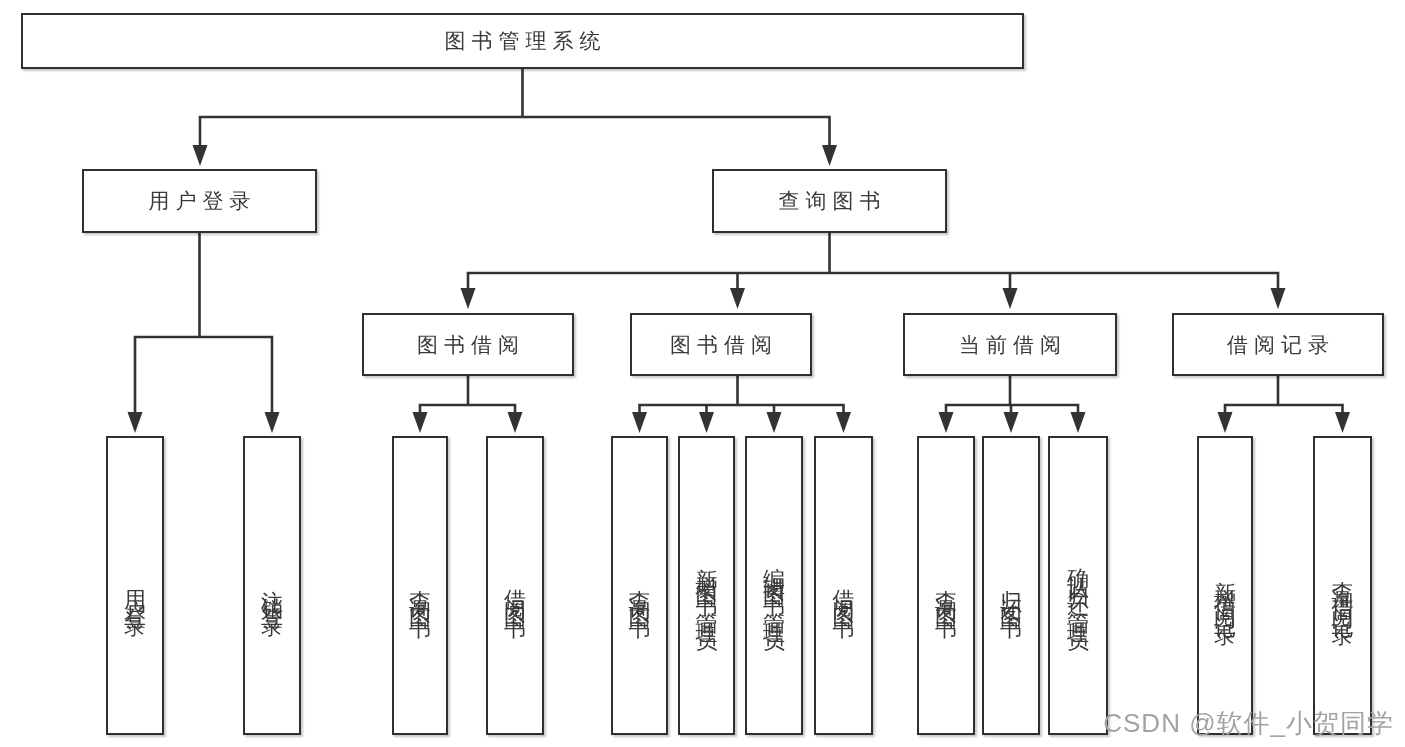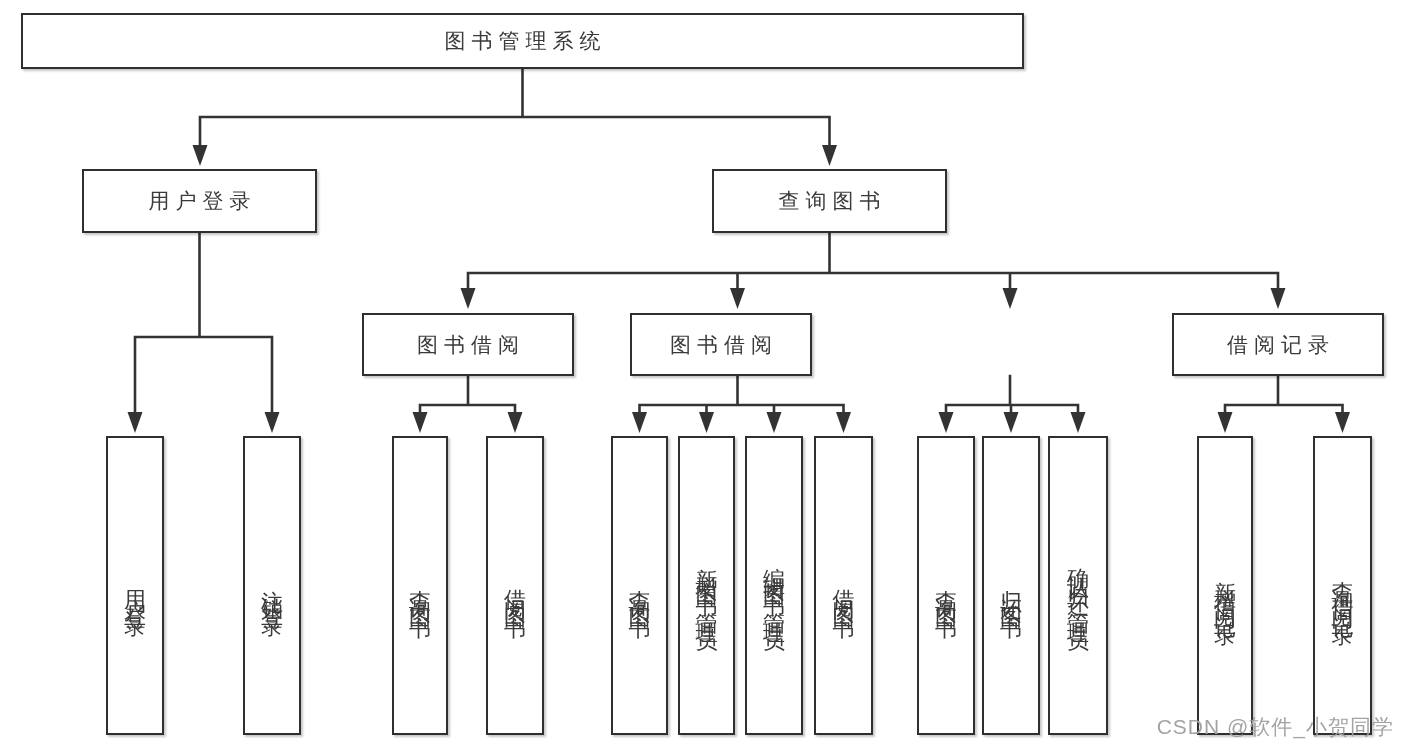--- a/index.html
+++ b/index.html
@@ -16,21 +16,21 @@
   }
   .box.h span{
     font-size:21px;letter-spacing:6px;margin-right:-6px;white-space:nowrap;
   }
   .box.v span{
     writing-mode:vertical-rl;text-orientation:mixed;
     font-size:22px;letter-spacing:9px;margin-bottom:-9px;line-height:1.1;
   }
   .watermark{
     position:absolute;right:11px;bottom:6px;z-index:5;
-    font-size:21px;color:#a3a3a3;letter-spacing:1px;white-space:nowrap;
+    font-size:26px;color:#a3a3a3;letter-spacing:1px;white-space:nowrap;
   }
 </style>
 </head>
 <body>
 
 <div class="canvas">
 
   <svg class="edges" width="1405" height="747" viewBox="0 0 1405 747" xmlns="http://www.w3.org/2000/svg">
     <g stroke="#333333" stroke-width="2.6" fill="none" stroke-linecap="square">
       <path d="M522.5 69 V117 M200 117 H829.5 M200 117 V150 M829.5 117 V150"></path>
@@ -74,20 +74,23 @@
   <div class="box h" style="left:712px;top:169px;width:235px;height:64px">
     <span>查询图书</span>
   </div>
 
   <div class="box h" style="left:362px;top:313px;width:212px;height:63px">
     <span>图书借阅</span>
   </div>
   <div class="box h" style="left:630px;top:313px;width:182px;height:63px">
     <span>图书借阅</span>
   </div>
+  <div class="box h" style="left:903px;top:313px;width:214px;height:63px">
+    <span>当前借阅</span>
+  </div>
   <div class="box h" style="left:1172px;top:313px;width:212px;height:63px">
     <span>借阅记录</span>
   </div>
 
   <div class="box v" style="left:106px;top:436px;width:58px;height:299px">
     <span>用户登录</span>
   </div>
   <div class="box v" style="left:243px;top:436px;width:58px;height:299px">
     <span>注销登录</span>
   </div>

